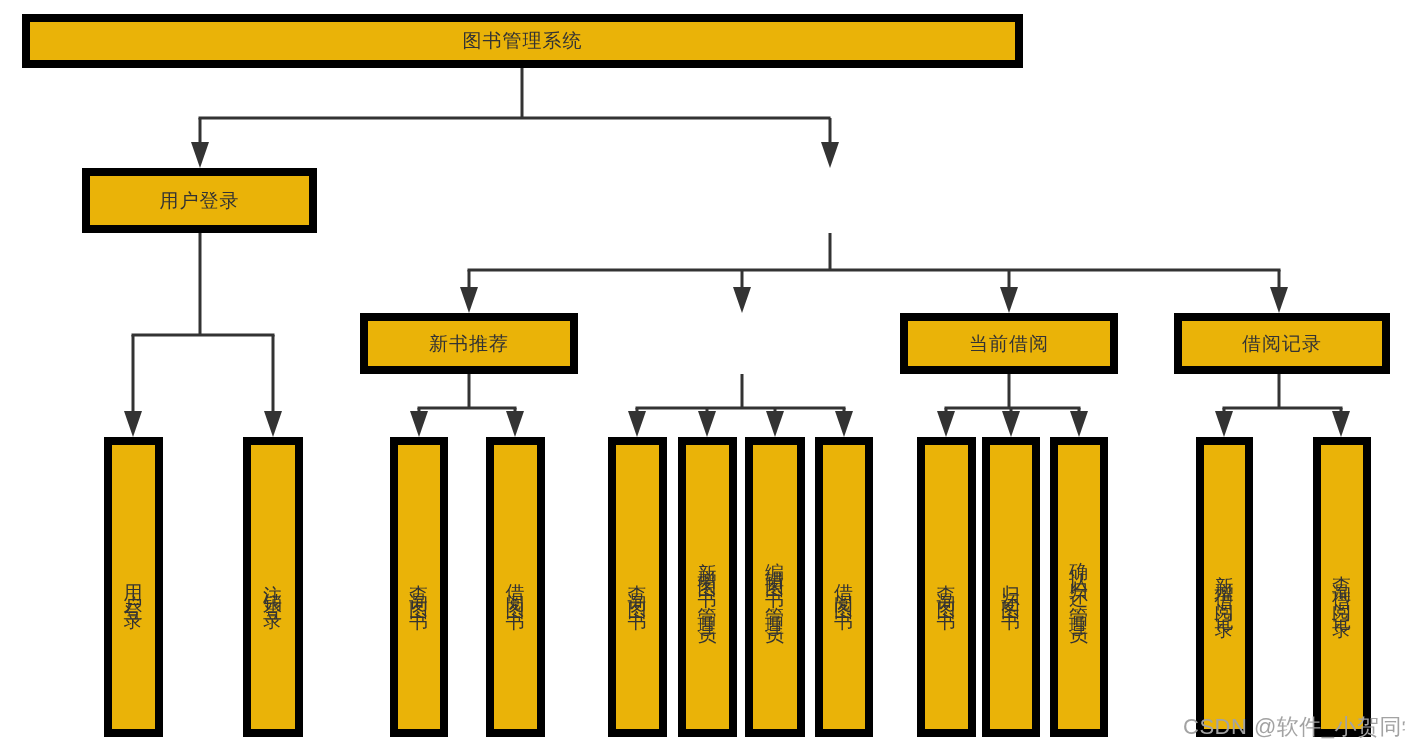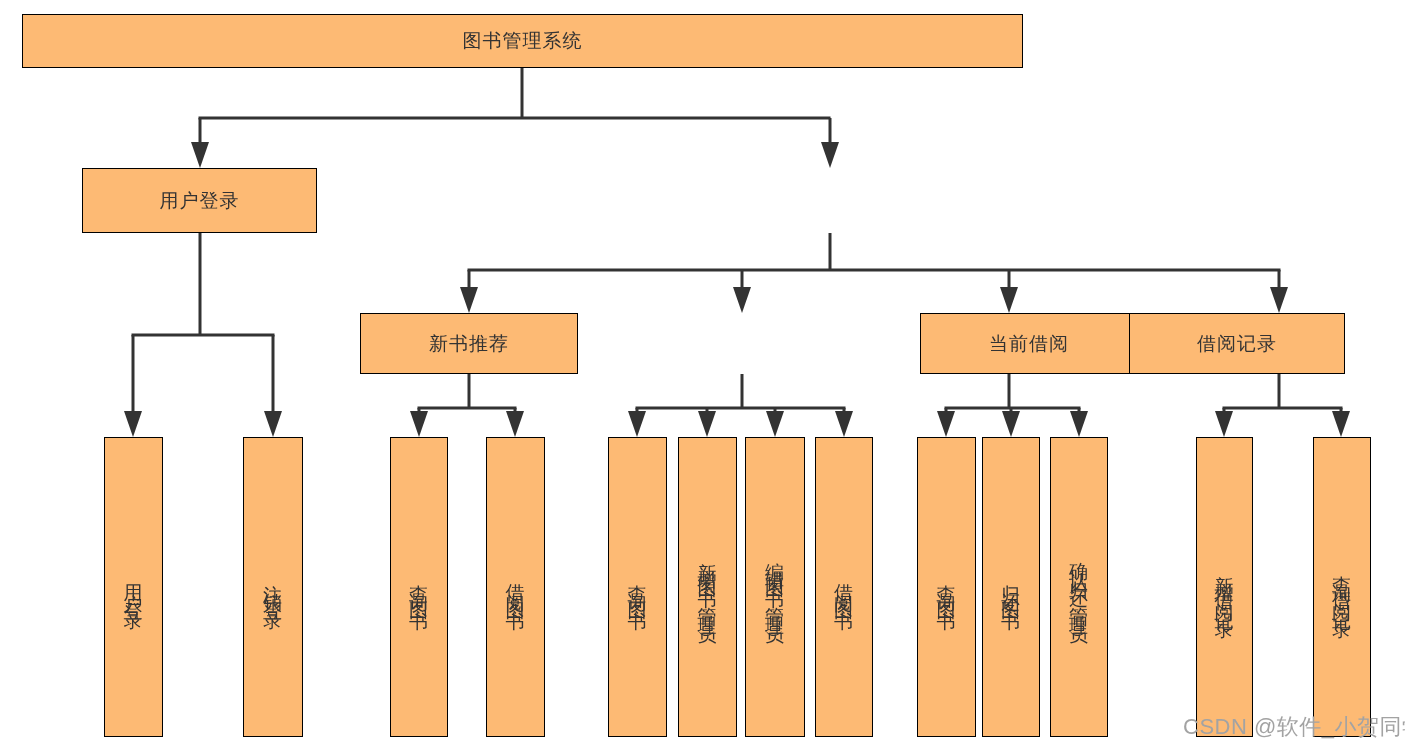--- a/index.html
+++ b/index.html
@@ -13,38 +13,38 @@
     overflow: hidden;
   }
   .connectors {
     position: absolute;
     left: 0; top: 0;
     width: 1405px; height: 747px;
   }
   .node {
     position: absolute;
     box-sizing: border-box;
-    border: 1px solid #000000;
-    background: #fdba74;
+    border: 8px solid #000000;
+    background: #eab308;
     display: flex;
     align-items: center;
     justify-content: center;
     font-size: 19px;
     letter-spacing: 1px;
     color: #333333;
     text-align: center;
   }
   .node-root   { left: 22px;  top: 14px;  width: 1001px; height: 54px; }
   .node-b1     { left: 82px;  top: 168px; width: 235px;  height: 65px; }
   .node-b2     { left: 712px; top: 168px; width: 235px;  height: 65px; }
   .node-g      { top: 313px; height: 61px; }
   .node-g1     { left: 360px;  width: 218px; align-items: center; }
   .node-g2     { left: 633px;  width: 218px; }
-  .node-g3     { left: 920px;  width: 218px; }
-  .node-g4     { left: 1129px; width: 216px; }
+  .node-g3     { left: 900px;  width: 218px; }
+  .node-g4     { left: 1174px; width: 216px; }
   .leaf {
     top: 437px;
     height: 300px;
     width: 59px;
     writing-mode: vertical-rl;
     text-orientation: mixed;
     letter-spacing: 9px;
     font-size: 19px;
     line-height: 1;
   }

